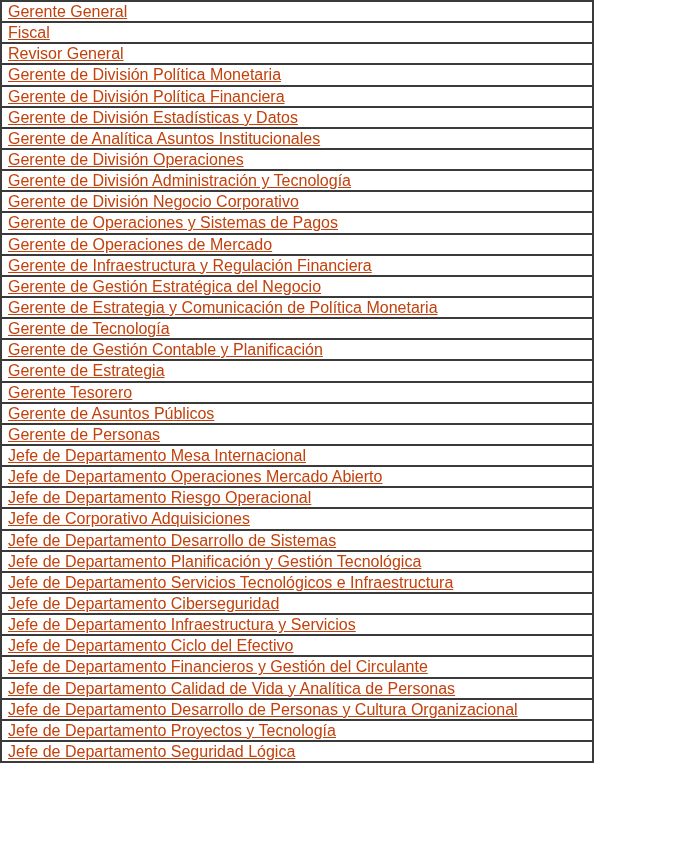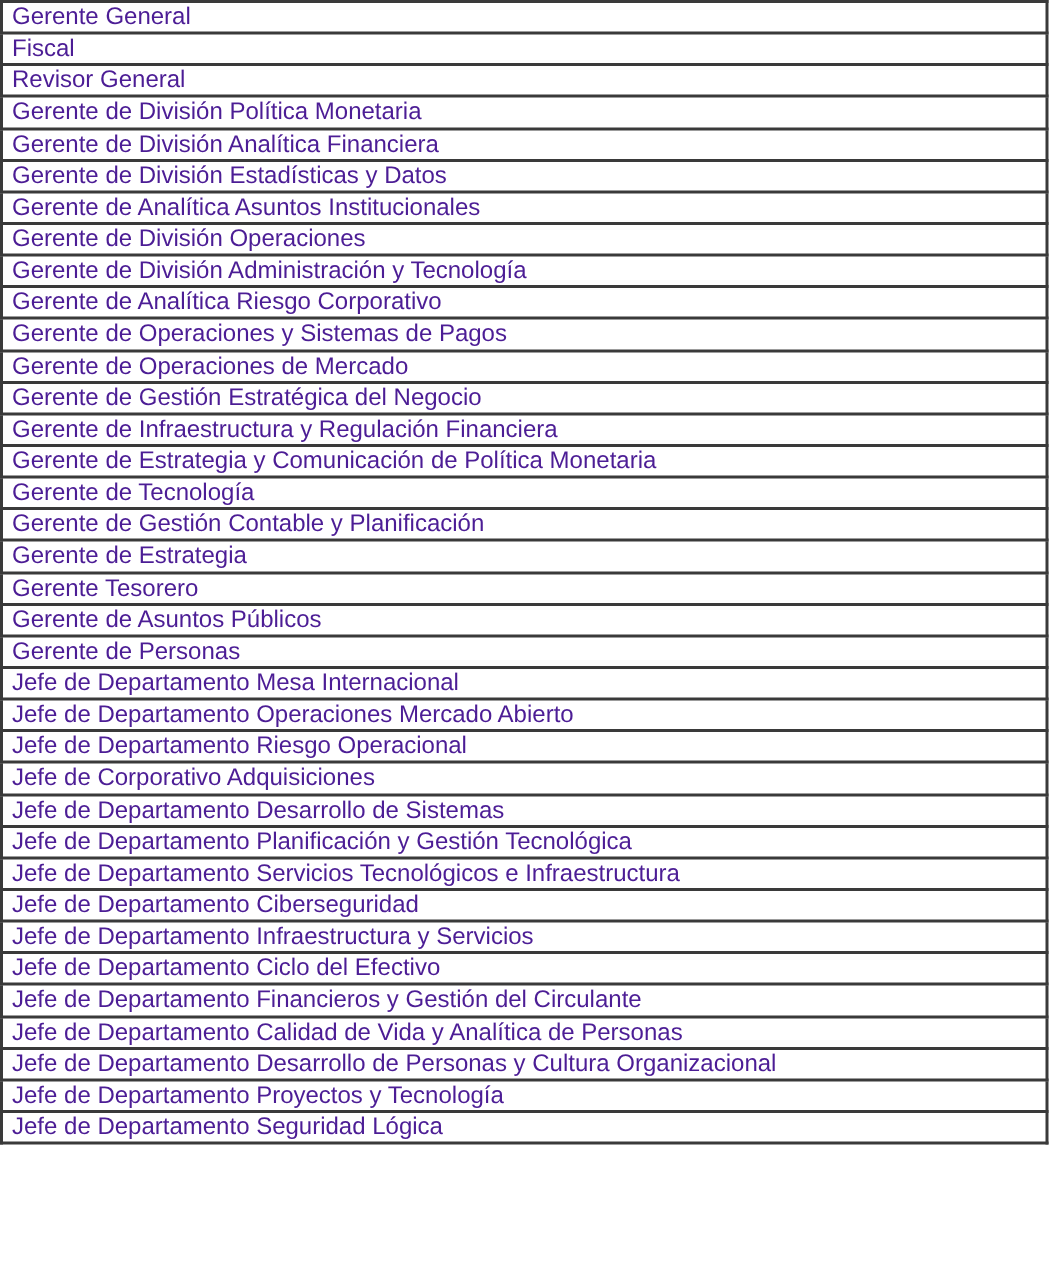--- a/index.html
+++ b/index.html
@@ -10,26 +10,27 @@
     body {
       width: 700px;
       height: 856px;
       overflow: hidden;
       position: relative;
     }
     .doc-table {
       position: absolute;
       left: 0;
       top: 0;
-      width: 699px;
+      width: 594px;
       border-collapse: collapse;
       table-layout: fixed;
       font-family: "Liberation Sans", sans-serif;
       font-size: 16px;
-      color: #4c1d95;
+      color: #c2410c;
+      text-decoration: underline;
     }
     .doc-table td {
       border: 2px solid #3a3a3a;
       height: 19.15px;
       padding: 0 0 0 6px;
       line-height: 19px;
       white-space: nowrap;
       overflow: hidden;
       vertical-align: middle;
     }
@@ -45,48 +46,48 @@
       <tr>
         <td>Fiscal</td>
       </tr>
       <tr>
         <td>Revisor General</td>
       </tr>
       <tr>
         <td>Gerente de División Política Monetaria</td>
       </tr>
       <tr>
-        <td>Gerente de División Analítica Financiera</td>
+        <td>Gerente de División Política Financiera</td>
       </tr>
       <tr>
         <td>Gerente de División Estadísticas y Datos</td>
       </tr>
       <tr>
         <td>Gerente de Analítica Asuntos Institucionales</td>
       </tr>
       <tr>
         <td>Gerente de División Operaciones</td>
       </tr>
       <tr>
         <td>Gerente de División Administración y Tecnología</td>
       </tr>
       <tr>
-        <td>Gerente de Analítica Riesgo Corporativo</td>
+        <td>Gerente de División Negocio Corporativo</td>
       </tr>
       <tr>
         <td>Gerente de Operaciones y Sistemas de Pagos</td>
       </tr>
       <tr>
         <td>Gerente de Operaciones de Mercado</td>
       </tr>
       <tr>
-        <td>Gerente de Gestión Estratégica del Negocio</td>
+        <td>Gerente de Infraestructura y Regulación Financiera</td>
       </tr>
       <tr>
-        <td>Gerente de Infraestructura y Regulación Financiera</td>
+        <td>Gerente de Gestión Estratégica del Negocio</td>
       </tr>
       <tr>
         <td>Gerente de Estrategia y Comunicación de Política Monetaria</td>
       </tr>
       <tr>
         <td>Gerente de Tecnología</td>
       </tr>
       <tr>
         <td>Gerente de Gestión Contable y Planificación</td>
       </tr>

